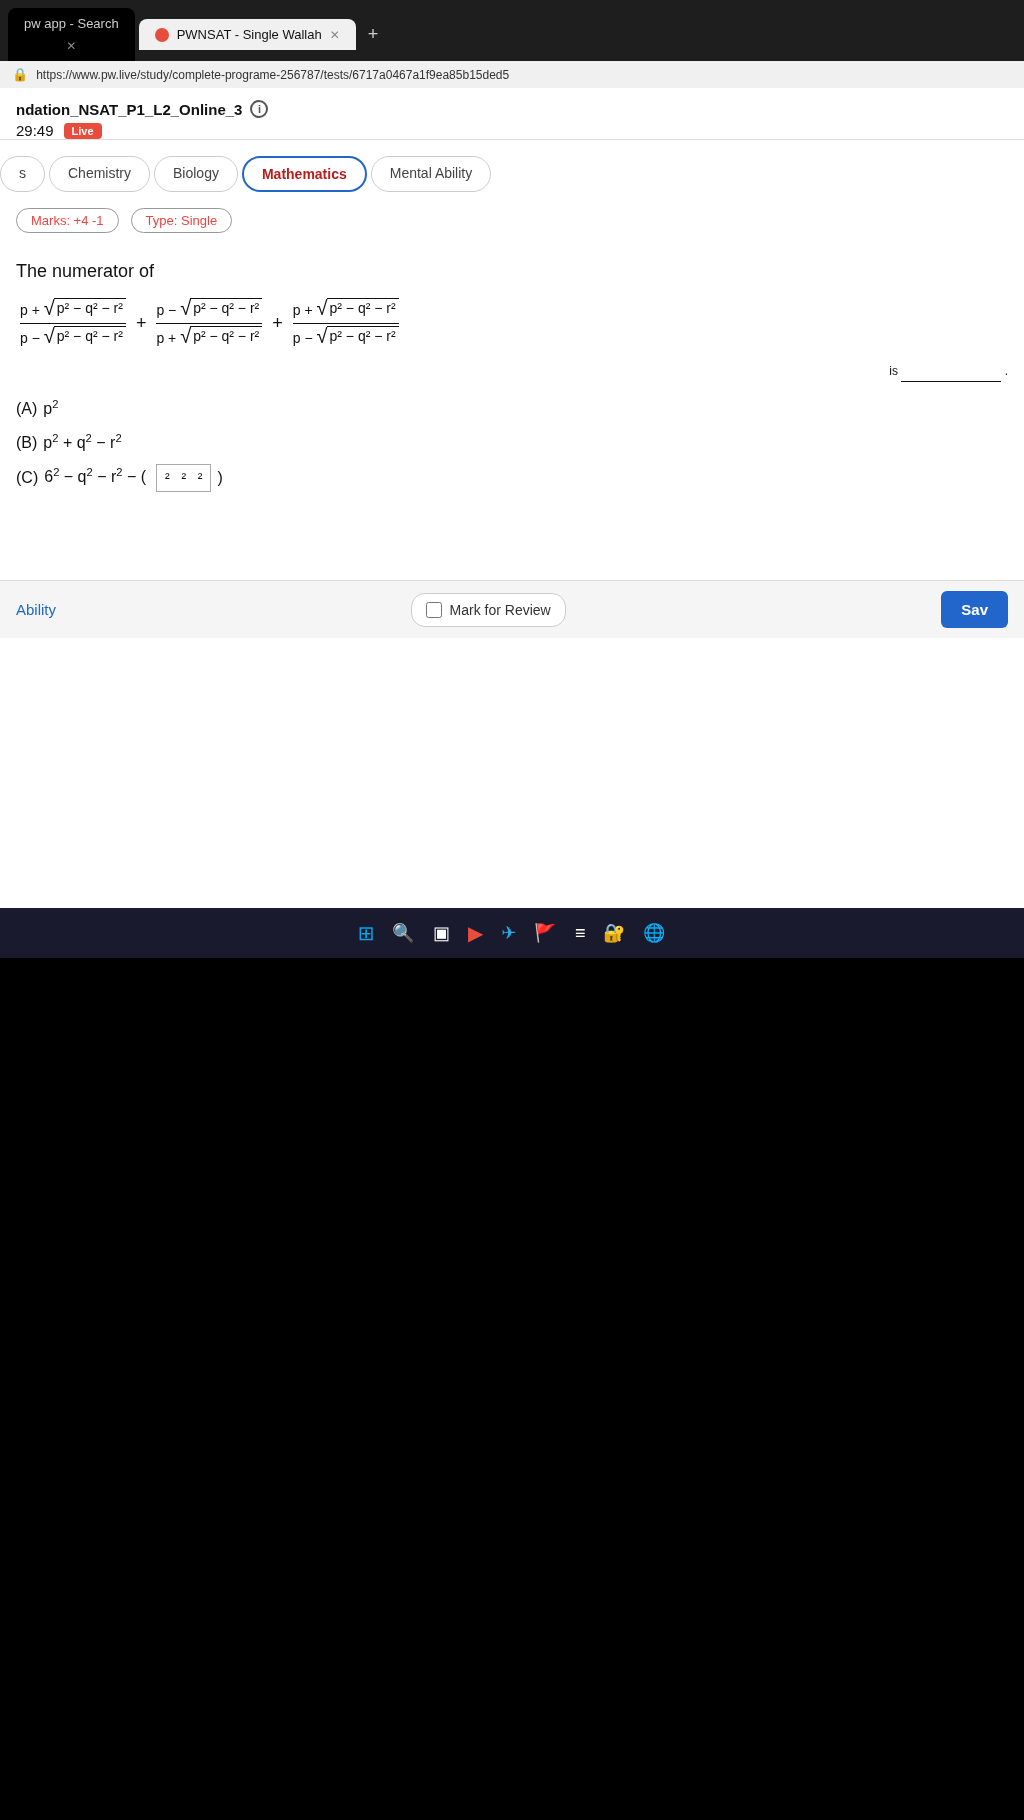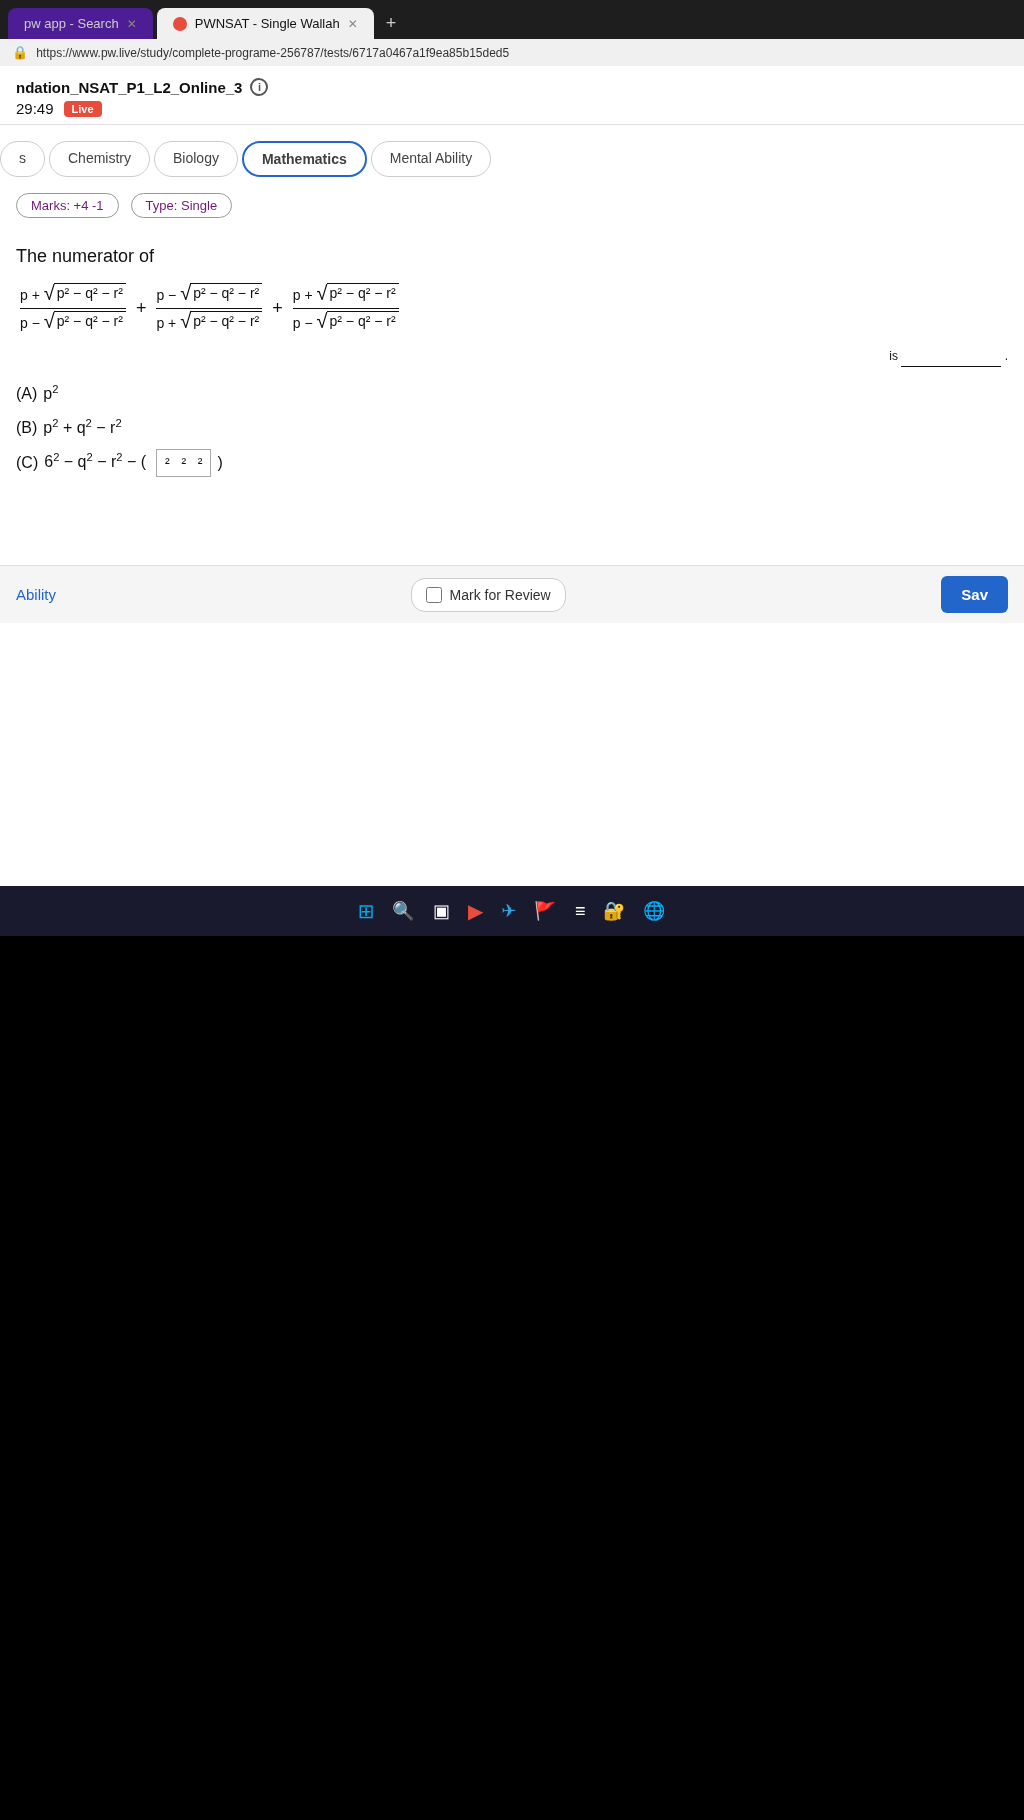--- a/index.html
+++ b/index.html
@@ -29,22 +29,23 @@
       display: flex;
       align-items: center;
       padding: 8px 16px;
       border-radius: 8px 8px 0 0;
       font-size: 13px;
       gap: 8px;
       cursor: pointer;
     }
 
     .tab.inactive {
-      background: #4c1d95;
+      background: #000000;
       color: #ccc;
+      flex-direction: column;
     }
 
     .tab.active {
       background: #f0f0f0;
       color: #111;
     }
 
     .tab .close-btn {
       font-size: 12px;
       color: #888;
@@ -92,21 +93,21 @@
     
     .page-content {
       background: #fff;
       width: 100%;
       min-height: 820px;
       position: relative;
     }
 
     
     .page-header {
-      padding: 12px 16px 7px 16px;
+      padding: 12px 16px 0 16px;
       background: #fff;
       border-bottom: 1px solid #e0e0e0;
     }
 
     .test-title {
       font-size: 15px;
       font-weight: 600;
       color: #111;
       display: flex;
       align-items: center;
@@ -163,38 +164,38 @@
       cursor: pointer;
       white-space: nowrap;
       border: 1px solid #ccc;
       background: #fff;
       color: #444;
     }
 
     .subject-tab.active {
       background: #fff;
       border: 2px solid #2266cc;
-      color: #404040;
+      color: #b91c1c;
       font-weight: 600;
     }
 
     
     .question-meta {
       display: flex;
       gap: 12px;
       padding: 8px 16px;
       background: #fff;
     }
 
     .meta-badge {
       border: 1px solid #999;
       border-radius: 20px;
       padding: 4px 14px;
       font-size: 13px;
-      color: #701a75;
+      color: #ef4444;
     }
 
     
     .question-body {
       padding: 16px 16px 80px 16px;
       background: #fff;
       font-size: 16px;
       line-height: 1.6;
       color: #111;
     }

